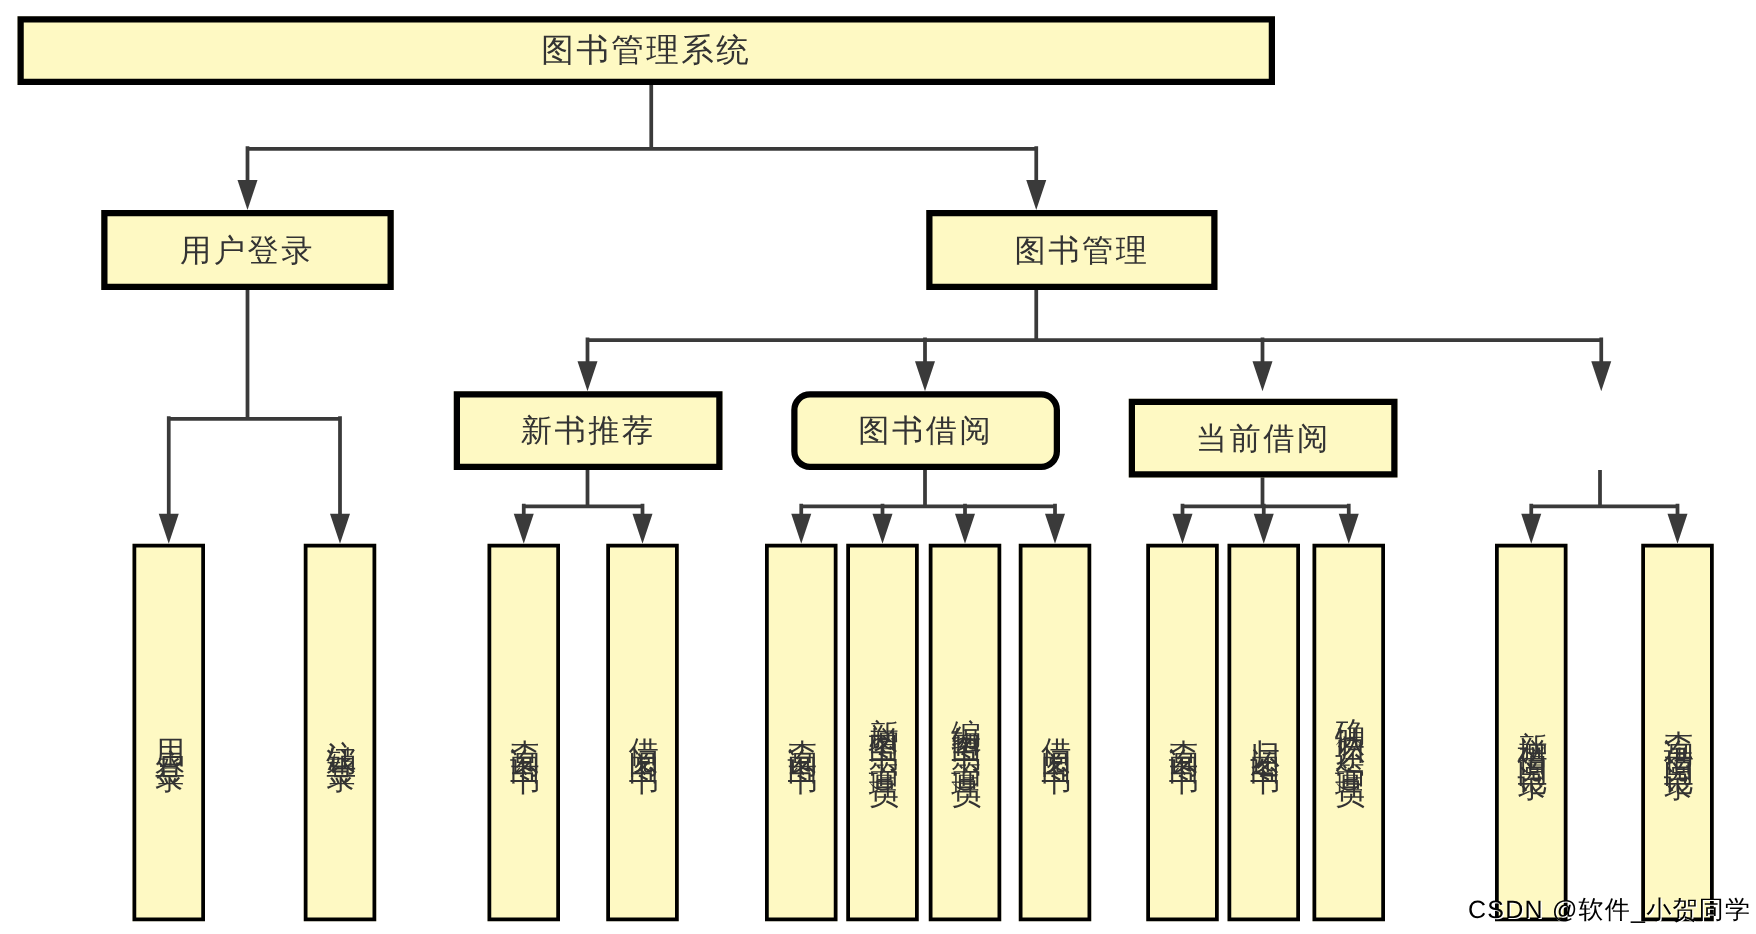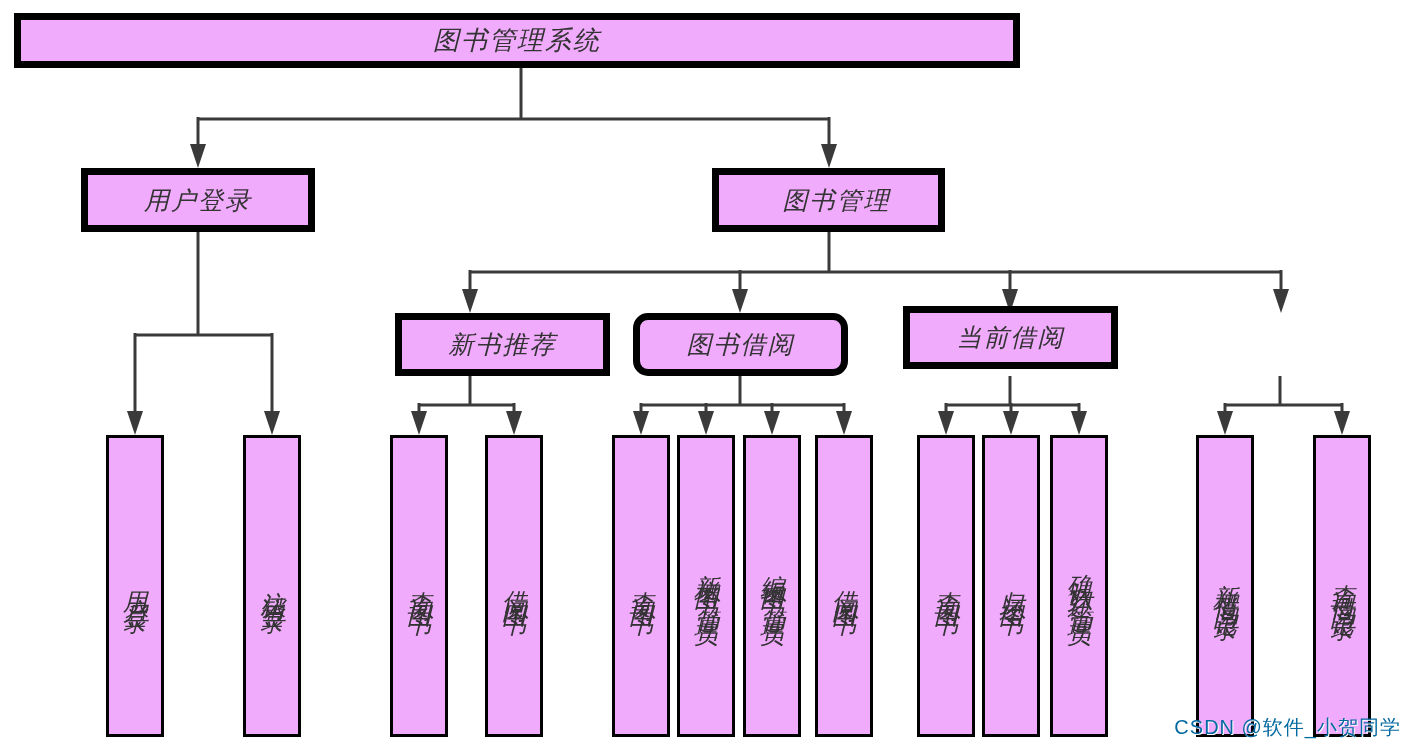--- a/index.html
+++ b/index.html
@@ -16,27 +16,26 @@
     overflow: hidden;
   }
   #wires {
     position: absolute;
     left: 0; top: 0;
     width: 1405px; height: 747px;
   }
   .node {
     position: absolute;
     box-sizing: border-box;
-    border: 7px solid #000000;
-    background: #f0abfc;
+    border: 5px solid #000000;
+    background: #fef9c3;
     display: flex;
     align-items: center;
     justify-content: center;
     color: #333333;
-    font-style: italic;
   }
   .node.h-label {
     font-size: 25px;
     letter-spacing: 2px;
     white-space: nowrap;
   }
   .node.root-label {
     font-size: 26px;
     letter-spacing: 2px;
   }
@@ -49,21 +48,21 @@
     font-size: 24px;
     letter-spacing: 7px;
     line-height: 1;
     color: #333333;
   }
   .watermark {
     position: absolute;
     right: 4px;
     bottom: 6px;
     font-size: 20px;
-    color: #0369a1;
+    color: #000000;
     letter-spacing: 1px;
     text-shadow: 1px 1px 0 #ffffff;
     white-space: nowrap;
     z-index: 5;
   }
   line, path.wire { stroke: #3a3a3a; stroke-width: 3; fill: none; }
   polygon.ah { fill: #3a3a3a; stroke: none; }
 </style>
 </head>
 <body>
@@ -129,25 +128,25 @@
     <line x1="1225" y1="405" x2="1342" y2="405"></line>
     <line x1="1225" y1="403" x2="1225" y2="413"></line>
     <polygon class="ah" points="1217,411 1233,411 1225,435"></polygon>
     <line x1="1342" y1="403" x2="1342" y2="413"></line>
     <polygon class="ah" points="1334,411 1350,411 1342,435"></polygon>
   </svg>
 
   <div class="node root-label" style="left:14px; top:13px; width:1006px; height:55px;">图书管理系统</div>
 
   <div class="node h-label" style="left:81px; top:168px; width:234px; height:64px;">用户登录</div>
-  <div class="node h-label" style="left:712px; top:168px; width:233px; height:64px;padding-left:16px;">图书管理</div>
+  <div class="node h-label" style="left:741px; top:168px; width:233px; height:64px;padding-left:16px;">图书管理</div>
 
-  <div class="node h-label" style="left:363px; top:313px; width:215px; height:63px;margin-left:32px;">新书推荐</div>
+  <div class="node h-label" style="left:363px; top:313px; width:215px; height:63px;">新书推荐</div>
   <div class="node h-label" style="left:633px; top:313px; width:215px; height:63px;border-radius:15px;">图书借阅</div>
-  <div class="node h-label" style="left:903px; top:306px; width:215px; height:63px;">当前借阅</div>
+  <div class="node h-label" style="left:903px; top:319px; width:215px; height:63px;">当前借阅</div>
 
   <div class="node leaf" style="left:106px; top:435px; width:58px; height:302px;">
     <span class="v-text">用户登录</span>
   </div>
   <div class="node leaf" style="left:243px; top:435px; width:58px; height:302px;">
     <span class="v-text">注销登录</span>
   </div>
 
   <div class="node leaf" style="left:390px; top:435px; width:58px; height:302px;">
     <span class="v-text">查询图书</span>

